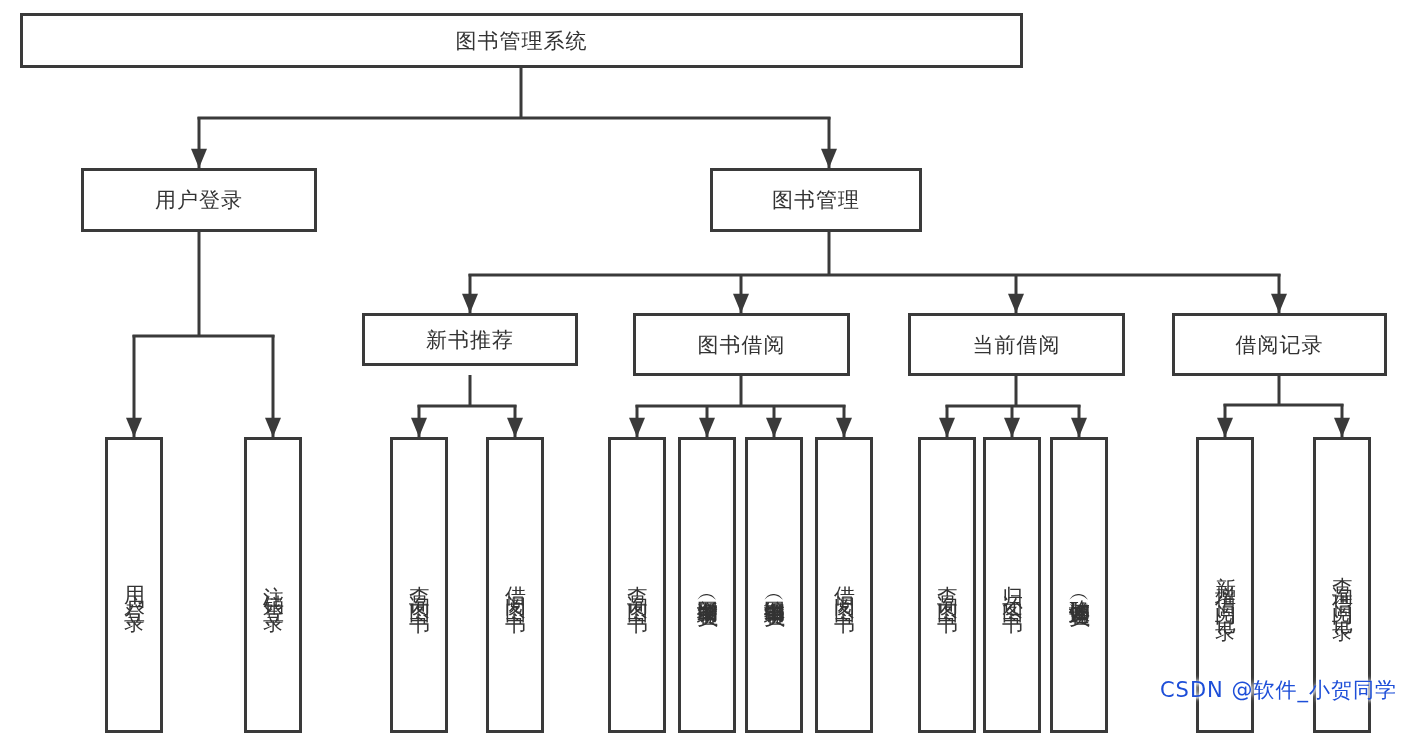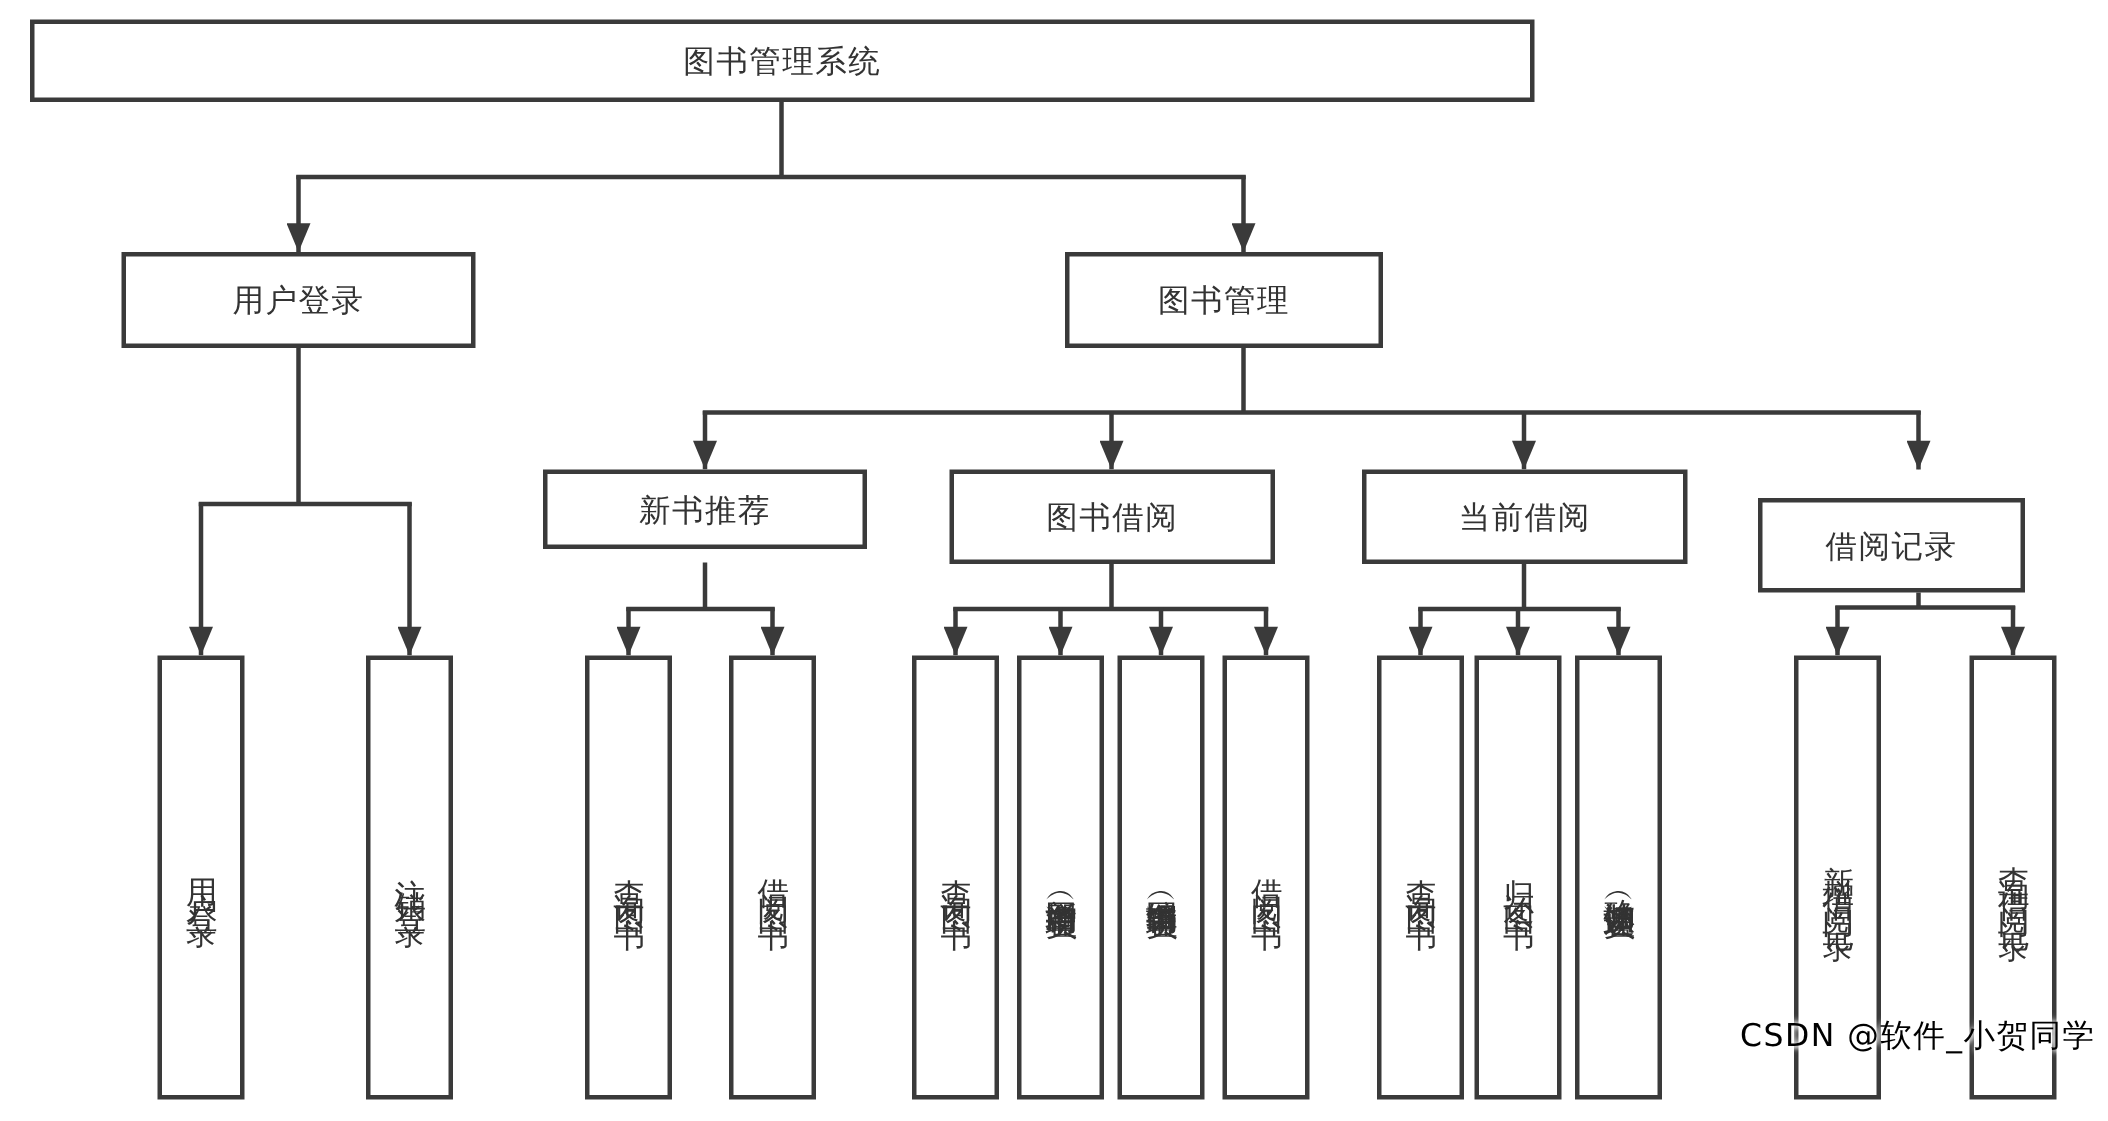--- a/index.html
+++ b/index.html
@@ -31,21 +31,21 @@
     line-height:1;
     padding-top:4px;
   }
   .leaf.tight{letter-spacing:1px;}
   .watermark{
     position:absolute;
     right:8px;
     top:676px;
     z-index:3;
     font-size:21px;
-    color:#000000;
+    color:#1d4ed8;
     letter-spacing:1px;
     text-shadow:0 0 4px #ffffff,0 0 6px #ffffff,1px 1px 3px #ffffff;
     white-space:nowrap;
   }
 </style>
 </head>
 <body>
 
 <div class="canvas">
 
@@ -100,21 +100,21 @@
   </svg>
 
   <div class="box" style="left:20px;top:13px;width:1003px;height:55px">图书管理系统</div>
 
   <div class="box" style="left:81px;top:168px;width:236px;height:64px">用户登录</div>
   <div class="box" style="left:710px;top:168px;width:212px;height:64px">图书管理</div>
 
   <div class="box" style="left:362px;top:313px;width:216px;height:53px">新书推荐</div>
   <div class="box" style="left:908px;top:313px;width:217px;height:63px">当前借阅</div>
   <div class="box" style="left:633px;top:313px;width:217px;height:63px">图书借阅</div>
-  <div class="box" style="left:1172px;top:332px;width:178px;height:63px">借阅记录</div>
+  <div class="box" style="left:1172px;top:313px;width:215px;height:63px">借阅记录</div>
 
   <div class="box leaf" style="left:105px;top:437px;width:58px;height:296px">用户登录</div>
   <div class="box leaf" style="left:244px;top:437px;width:58px;height:296px">注销登录</div>
 
   <div class="box leaf" style="left:390px;top:437px;width:58px;height:296px">查询图书</div>
   <div class="box leaf" style="left:486px;top:437px;width:58px;height:296px">借阅图书</div>
 
   <div class="box leaf" style="left:608px;top:437px;width:58px;height:296px">查询图书</div>
   <div class="box leaf tight" style="left:678px;top:437px;width:58px;height:296px">新增图书（管理员）</div>
   <div class="box leaf tight" style="left:745px;top:437px;width:58px;height:296px">编辑图书（管理员）</div>

